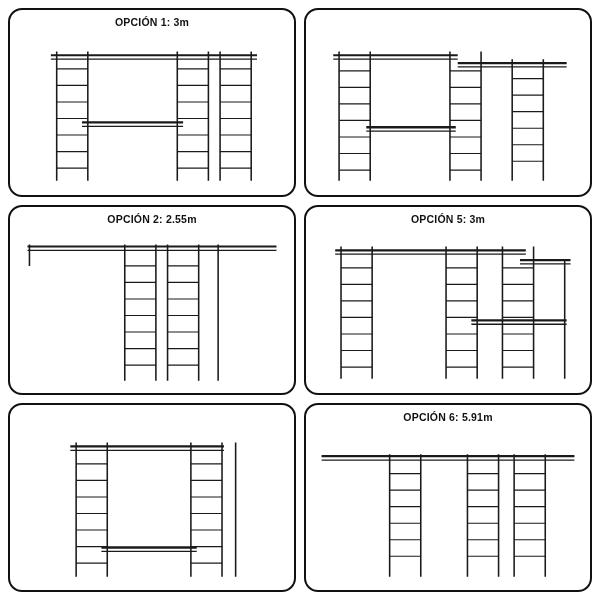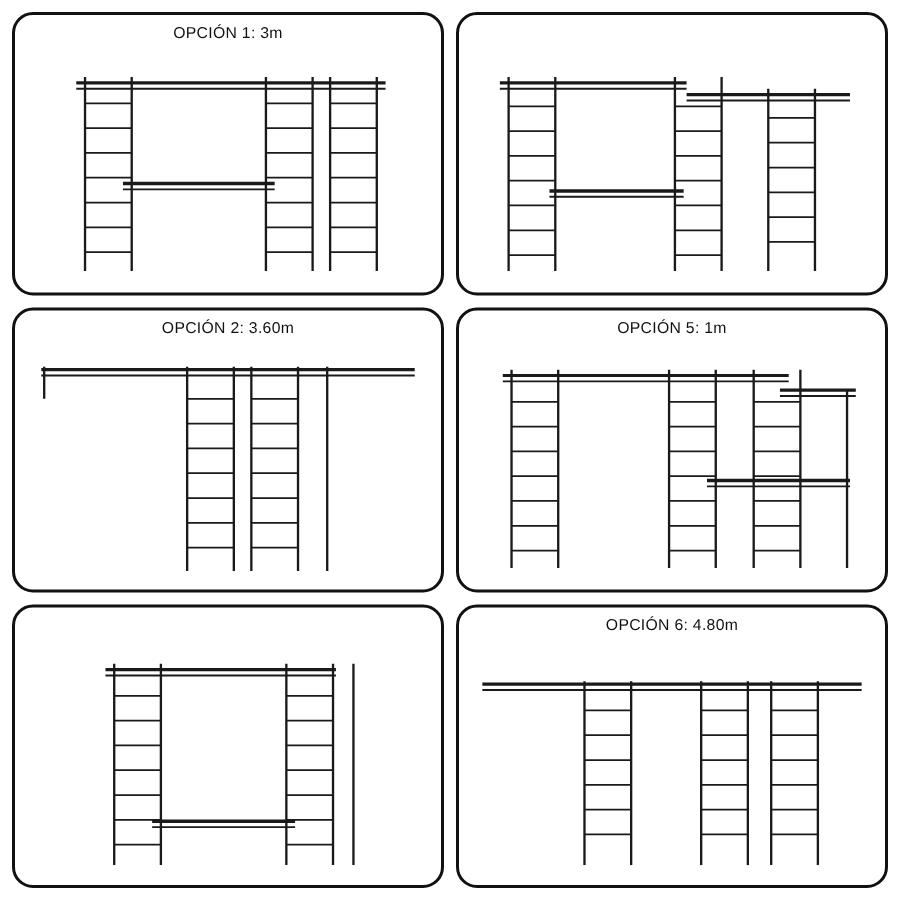--- a/index.html
+++ b/index.html
@@ -40,20 +40,21 @@
   .panel-title {
     position: absolute;
     top: 6px;
     left: 0;
     right: 0;
     text-align: center;
     font-size: 10.5px;
     color: #111111;
     letter-spacing: 0.2px;
     white-space: nowrap;
+    font-weight: bold;
   }
   .diagram {
     position: absolute;
     top: 20px;
     left: 0;
     width: 100%;
     height: calc(100% - 20px);
     display: block;
   }
   svg .rail {
@@ -167,21 +168,21 @@
         <line class="rung" x1="206" y1="50" x2="238" y2="50"></line>
         <line class="rung" x1="206" y1="67" x2="238" y2="67"></line>
         <line class="rung" x1="206" y1="84" x2="238" y2="84"></line>
         <line class="rung" x1="206" y1="101" x2="238" y2="101"></line>
         <line class="rung" x1="206" y1="118" x2="238" y2="118"></line>
         <line class="rung" x1="206" y1="135" x2="238" y2="135"></line>
       </svg>
     </div>
 
     <div class="panel">
-      <div class="panel-title">OPCIÓN 2: 3.60m</div>
+      <div class="panel-title">OPCIÓN 2: 2.55m</div>
       <svg class="diagram" viewBox="0 0 280 170" preserveAspectRatio="xMidYMid meet">
 
         <line class="rail" x1="12" y1="20" x2="268" y2="20"></line>
         <line class="rail-thin" x1="12" y1="24" x2="268" y2="24"></line>
 
         <line class="post" x1="14" y1="18" x2="14" y2="40"></line>
 
         <line class="post" x1="112" y1="18" x2="112" y2="158"></line>
         <line class="post" x1="144" y1="18" x2="144" y2="158"></line>
         <line class="rung" x1="112" y1="40" x2="144" y2="40"></line>
@@ -200,21 +201,21 @@
         <line class="rung" x1="156" y1="91" x2="188" y2="91"></line>
         <line class="rung" x1="156" y1="108" x2="188" y2="108"></line>
         <line class="rung" x1="156" y1="125" x2="188" y2="125"></line>
         <line class="rung" x1="156" y1="142" x2="188" y2="142"></line>
 
         <line class="post" x1="208" y1="18" x2="208" y2="158"></line>
       </svg>
     </div>
 
     <div class="panel">
-      <div class="panel-title">OPCIÓN 5: 1m</div>
+      <div class="panel-title">OPCIÓN 5: 3m</div>
       <svg class="diagram" viewBox="0 0 280 170" preserveAspectRatio="xMidYMid meet">
 
         <line class="rail" x1="24" y1="24" x2="220" y2="24"></line>
         <line class="rail-thin" x1="24" y1="28" x2="220" y2="28"></line>
 
         <line class="rail" x1="214" y1="34" x2="266" y2="34"></line>
         <line class="rail-thin" x1="214" y1="38" x2="266" y2="38"></line>
 
         <line class="post" x1="30" y1="20" x2="30" y2="156"></line>
         <line class="post" x1="62" y1="20" x2="62" y2="156"></line>
@@ -280,21 +281,21 @@
         <line class="rung" x1="180" y1="91" x2="212" y2="91"></line>
         <line class="rung" x1="180" y1="108" x2="212" y2="108"></line>
         <line class="rung" x1="180" y1="125" x2="212" y2="125"></line>
         <line class="rung" x1="180" y1="142" x2="212" y2="142"></line>
 
         <line class="post" x1="226" y1="18" x2="226" y2="156"></line>
       </svg>
     </div>
 
     <div class="panel">
-      <div class="panel-title">OPCIÓN 6: 4.80m</div>
+      <div class="panel-title">OPCIÓN 6: 5.91m</div>
       <svg class="diagram" viewBox="0 0 280 170" preserveAspectRatio="xMidYMid meet">
 
         <line class="rail" x1="10" y1="32" x2="270" y2="32"></line>
         <line class="rail-thin" x1="10" y1="36" x2="270" y2="36"></line>
 
         <line class="post" x1="80" y1="30" x2="80" y2="156"></line>
         <line class="post" x1="112" y1="30" x2="112" y2="156"></line>
         <line class="rung" x1="80" y1="50" x2="112" y2="50"></line>
         <line class="rung" x1="80" y1="67" x2="112" y2="67"></line>
         <line class="rung" x1="80" y1="84" x2="112" y2="84"></line>

